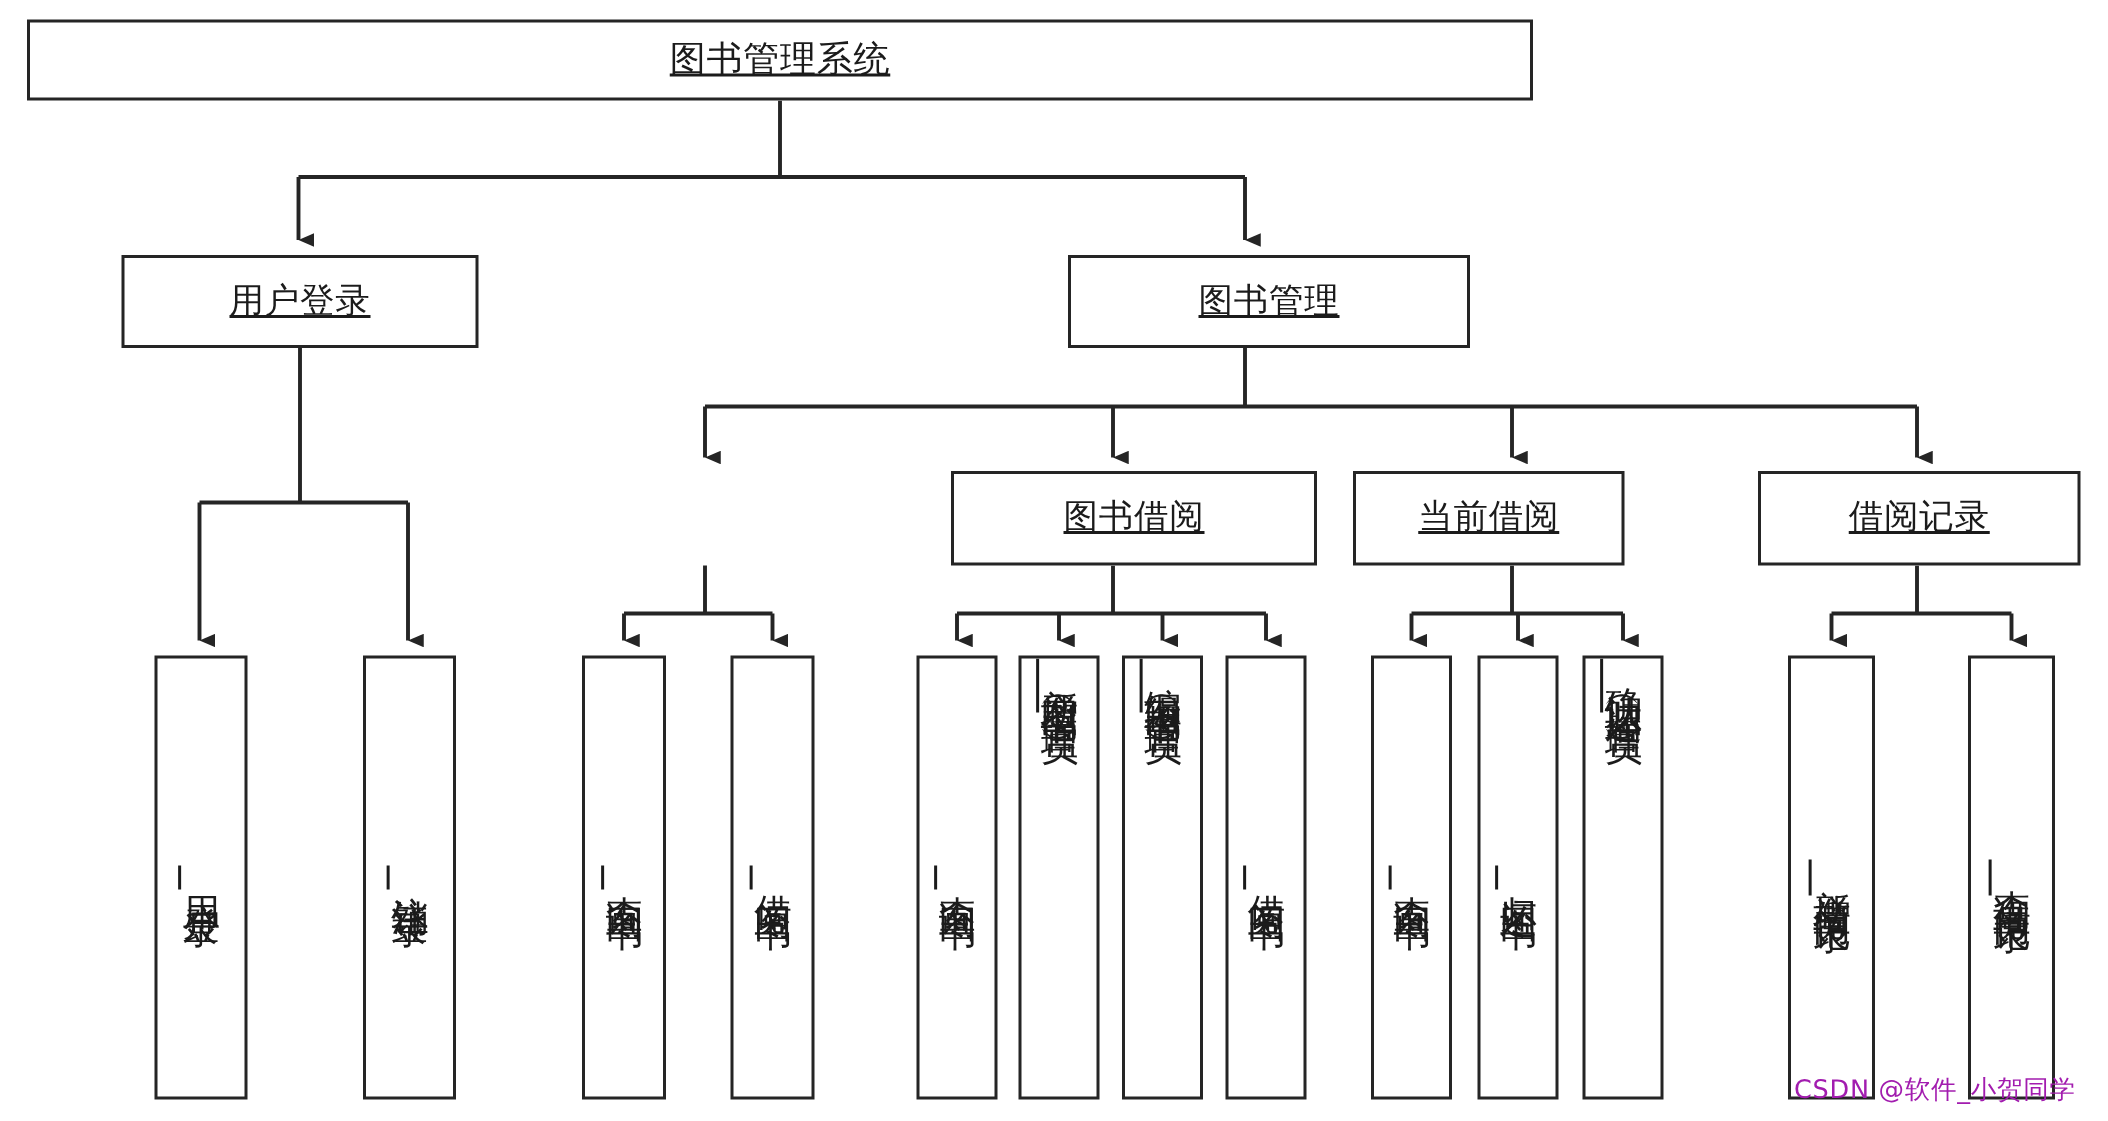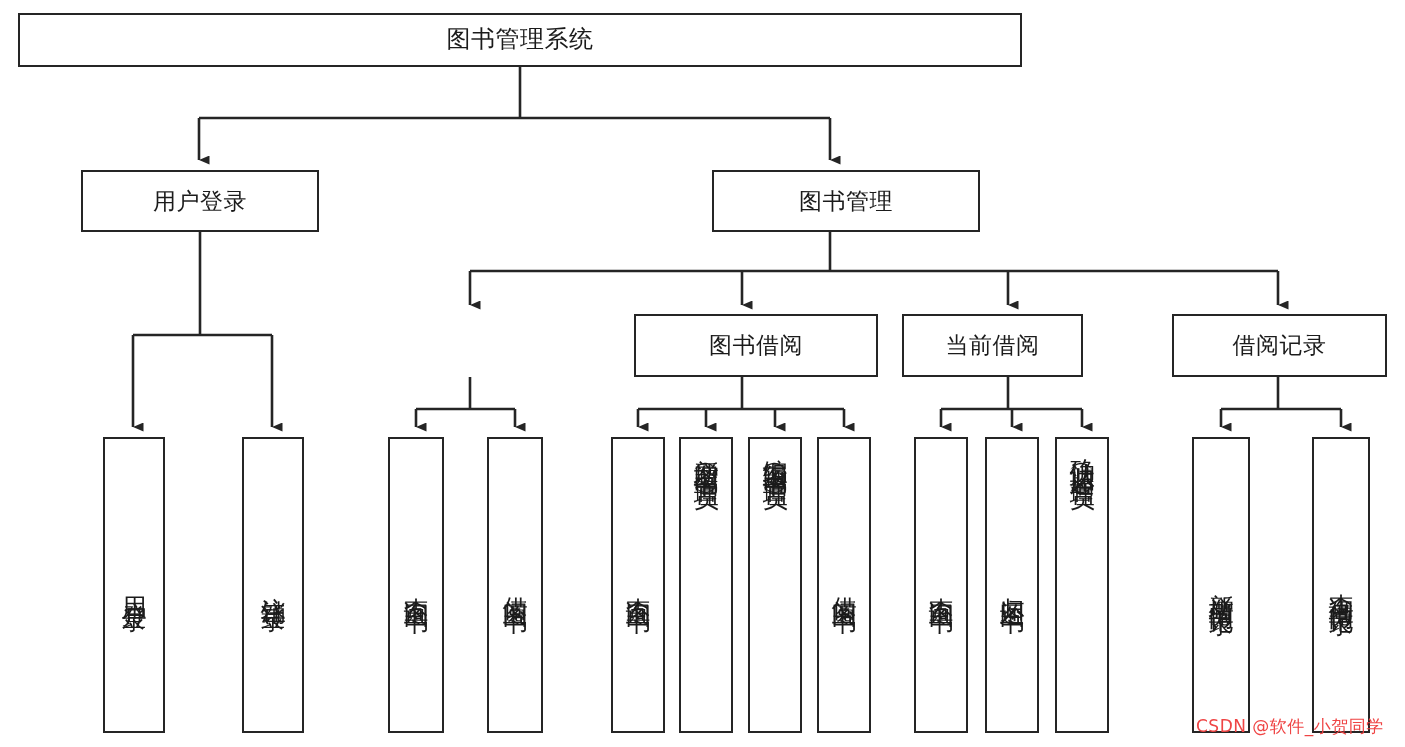--- a/index.html
+++ b/index.html
@@ -28,20 +28,21 @@
   .node {
     position: absolute;
     box-sizing: border-box;
     border: 2.4px solid #252525;
     background: #ffffff;
     color: #1b1b1b;
     display: flex;
     align-items: center;
     justify-content: center;
     overflow: hidden;
+    text-decoration: underline;
   }
   .node .label {
     font-size: 23px;
     line-height: 1.05;
     letter-spacing: 0.5px;
     white-space: nowrap;
     color: #1b1b1b;
   }
   .node.root .label { font-size: 24px; }
   .node.level2 .label { font-size: 23px; }
@@ -58,21 +59,21 @@
     line-height: 1.18;
     letter-spacing: 4px;
     white-space: nowrap;
   }
   .node.leaf.center-text {
     align-items: center;
   }
   .watermark {
     position: absolute;
     font-size: 17px;
-    color: #ef4444;
+    color: #a21caf;
     white-space: nowrap;
     letter-spacing: 0.5px;
   }
 </style>
 </head>
 <body>
 
 <div id="diagram-root">
 
   <svg id="svg-layer" viewBox="0 0 1405 747" xmlns="http://www.w3.org/2000/svg">

